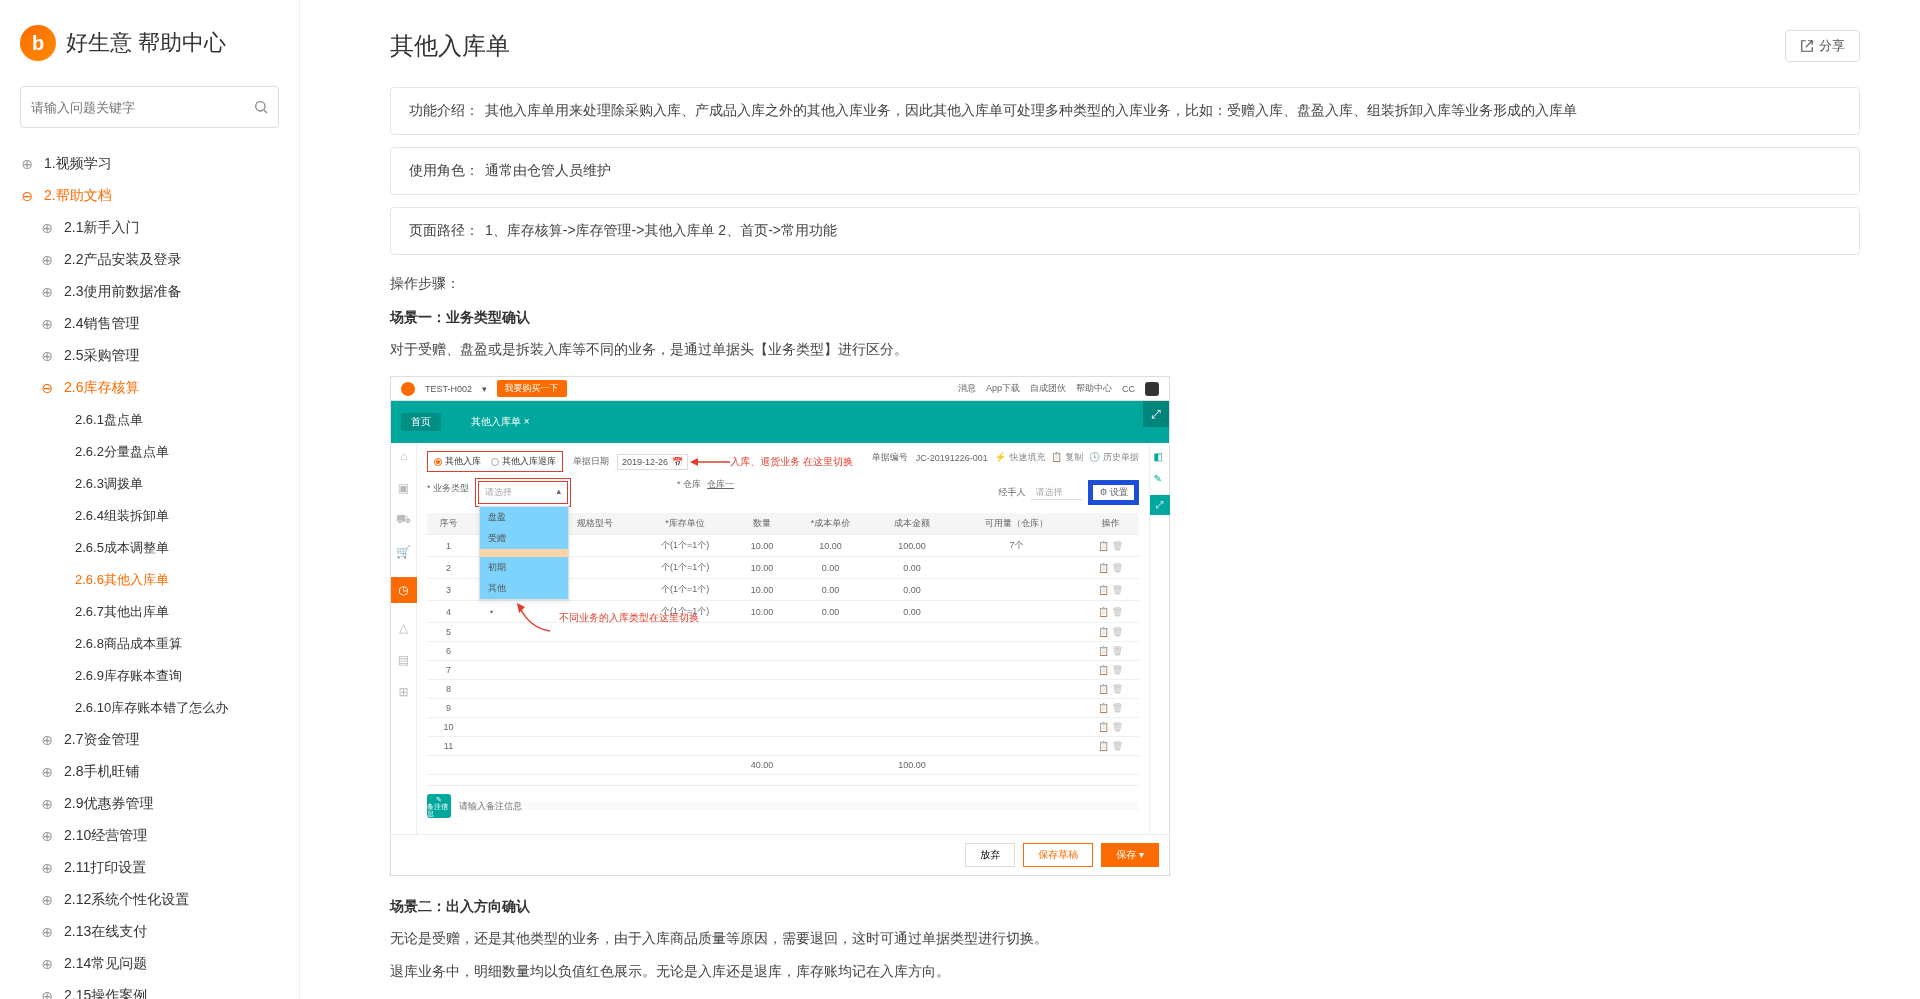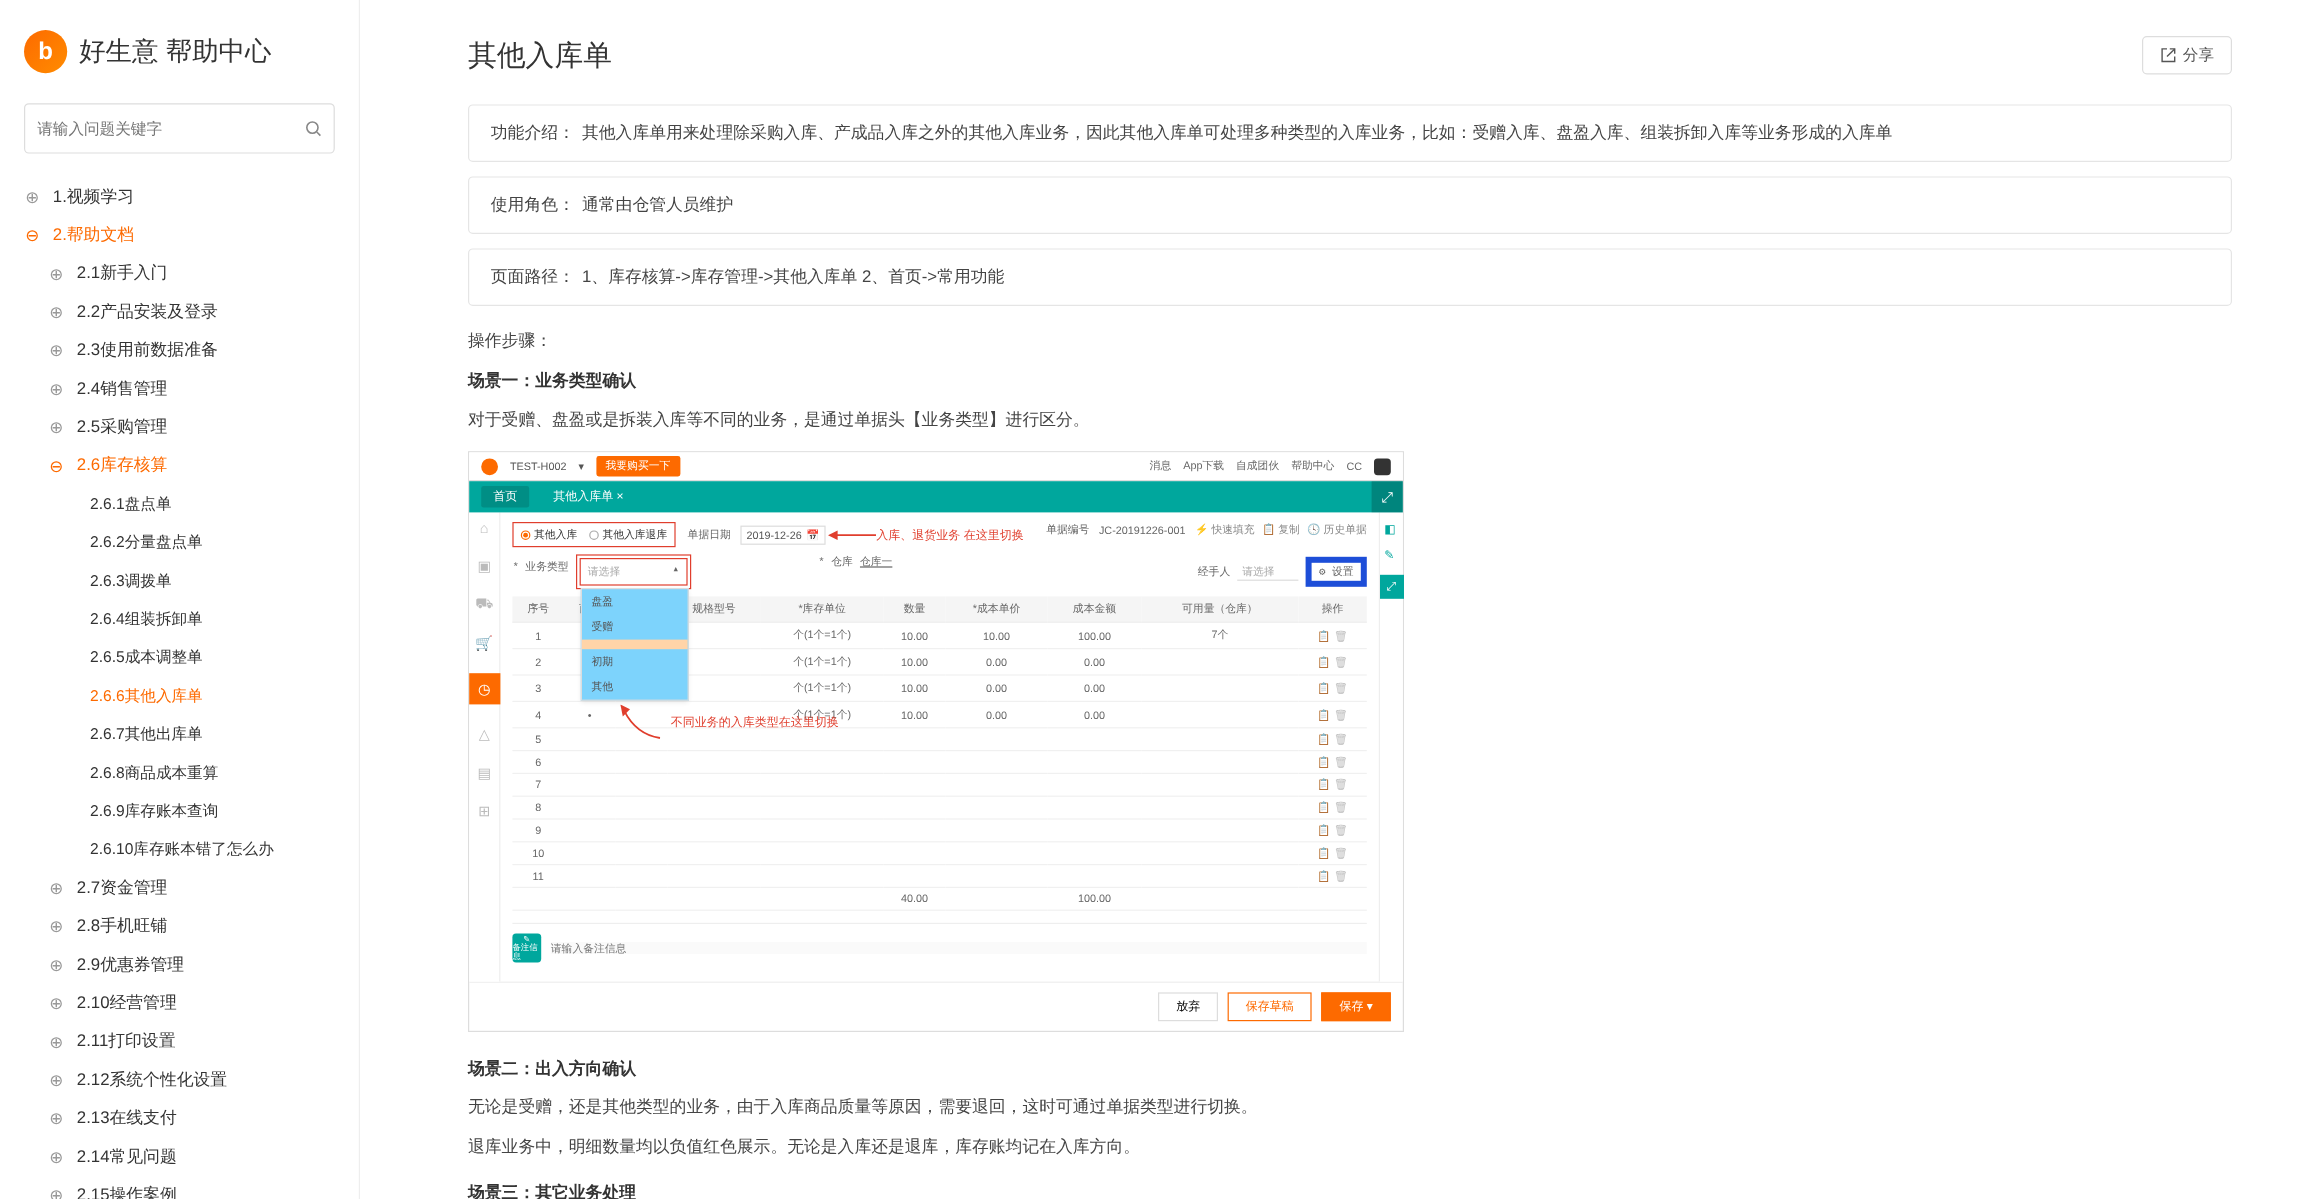--- a/index.html
+++ b/index.html
@@ -32,21 +32,21 @@
 .scene-text { font-size: 14px; line-height: 1.8; margin: 8px 0; color: #444; }
 
 .embedded { border: 1px solid #ddd; margin: 14px 0 22px; width: 780px; background: #fff; font-size: 10px; }
 .emb-topbar { height: 24px; background: #fff; display: flex; align-items: center; padding: 0 10px; gap: 14px; justify-content: space-between; border-bottom: 1px solid #ddd; }
 .emb-topbar .left { display: flex; align-items: center; gap: 10px; }
 .emb-logo { width: 14px; height: 14px; border-radius: 50%; background: #fd6a00; }
 .emb-top-text { font-size: 9px; color: #555; }
 .emb-upgrade { background: #fd6a00; color: #fff; padding: 2px 8px; border-radius: 2px; font-size: 9px; }
 .emb-topbar .right { display: flex; align-items: center; gap: 10px; font-size: 9px; color: #666; }
 .emb-avatar { width: 14px; height: 14px; border-radius: 3px; background: #333; }
-.emb-tabs { height: 26px; background: #00a79d; display: flex; align-items: center; color: #fff; font-size: 10px; padding: 0 10px; gap: 10px; position: relative; }
+.emb-tabs { height: 42px; background: #00a79d; display: flex; align-items: center; color: #fff; font-size: 10px; padding: 0 10px; gap: 20px; position: relative; }
 .emb-tab { padding: 2px 10px; }
 .emb-tab.active { background: rgba(0,0,0,0.15); border-radius: 2px; }
 .emb-close { position: absolute; right: 0; top: 0; width: 26px; height: 26px; background: rgba(0,0,0,0.2); display: flex; align-items: center; justify-content: center; color: #fff; font-size: 12px; }
 .emb-body { display: flex; }
 .emb-leftbar { width: 26px; background: #fff; border-right: 1px solid #eee; display: flex; flex-direction: column; align-items: center; padding-top: 6px; gap: 18px; }
 .emb-leftbar .ico { width: 14px; height: 14px; color: #bbb; font-size: 12px; display: flex; align-items: center; justify-content: center; }
 .emb-leftbar .ico.sel { background: #fd6a00; width: 26px; height: 26px; margin: 0 -0; color: #fff; }
 .emb-content { flex: 1; padding: 8px 10px; position: relative; }
 .emb-rightbar { width: 20px; background: #fff; border-left: 1px solid #eee; display: flex; flex-direction: column; align-items: center; padding-top: 8px; gap: 10px; }
 .emb-rightbar .ico { width: 12px; height: 12px; color: #00a79d; font-size: 10px; }
@@ -54,21 +54,21 @@
 .emb-row1 { display: flex; align-items: flex-start; justify-content: space-between; margin-bottom: 6px; }
 .emb-radio-group { display: flex; align-items: center; gap: 10px; border: 1px solid #e03e2d; padding: 3px 6px; }
 .emb-radio { display: flex; align-items: center; gap: 3px; font-size: 9px; }
 .emb-radio .dot { width: 8px; height: 8px; border-radius: 50%; border: 1px solid #aaa; position: relative; }
 .emb-radio.sel .dot { border-color: #fd6a00; }
 .emb-radio.sel .dot::after { content: ''; width: 4px; height: 4px; background: #fd6a00; border-radius: 50%; position: absolute; top: 1px; left: 1px; }
 .emb-date { border: 1px solid #ddd; font-size: 9px; padding: 2px 4px; margin-left: 8px; color: #555; display: flex; align-items: center; gap: 4px; }
 .emb-date-wrap { display: flex; align-items: center; }
 .red-annot { color: #e03e2d; font-size: 10px; }
 .emb-row1-right { display: flex; align-items: center; gap: 8px; font-size: 9px; color: #666; }
-.emb-row2 { display: flex; align-items: center; justify-content: space-between; margin-bottom: 6px; font-size: 9px; color: #666; font-family: Liberation Mono, monospace; }
+.emb-row2 { display: flex; align-items: center; justify-content: space-between; margin-bottom: 6px; font-size: 9px; color: #666; }
 .emb-dropdown { border: 1px solid #e03e2d; padding: 4px 6px; width: 90px; font-size: 9px; position: relative; }
 .emb-dropdown-list { position: absolute; top: 24px; left: 0; width: 90px; background: #7dd3fc; border: 1px solid #ddd; box-shadow: 0 2px 4px rgba(0,0,0,0.1); z-index: 10; }
 .emb-dropdown-list div { padding: 4px 8px; font-size: 9px; color: #555; }
 .emb-dropdown-list div.hl { background: #ffd4a8; }
 .emb-table { width: 100%; border-collapse: collapse; font-size: 9px; }
 .emb-table th { background: #f5f5f5; padding: 4px 2px; text-align: center; font-weight: normal; color: #666; border-bottom: 1px solid #eee; }
 .emb-table td { padding: 4px 2px; text-align: center; border-bottom: 1px solid #f0f0f0; color: #666; height: 18px; }
 .emb-dd-wrap { border: 1px solid #e03e2d; position: relative; padding: 2px; }
 .emb-table-wrap { position: relative; }
 .emb-annot2 { position: absolute; top: 90px; left: 88px; display: flex; align-items: center; gap: 4px; }

